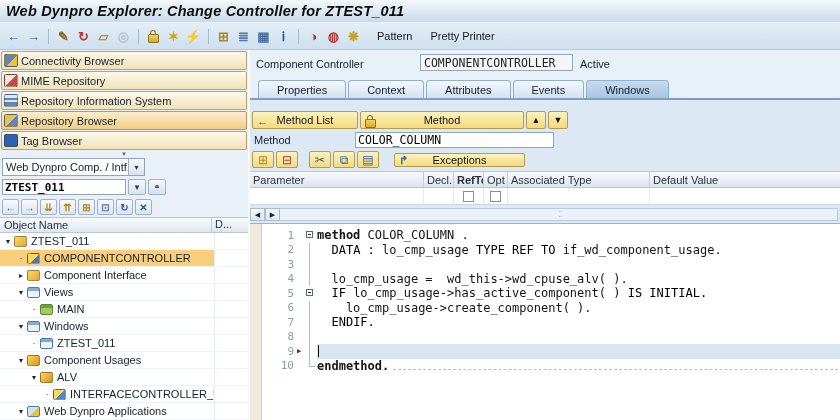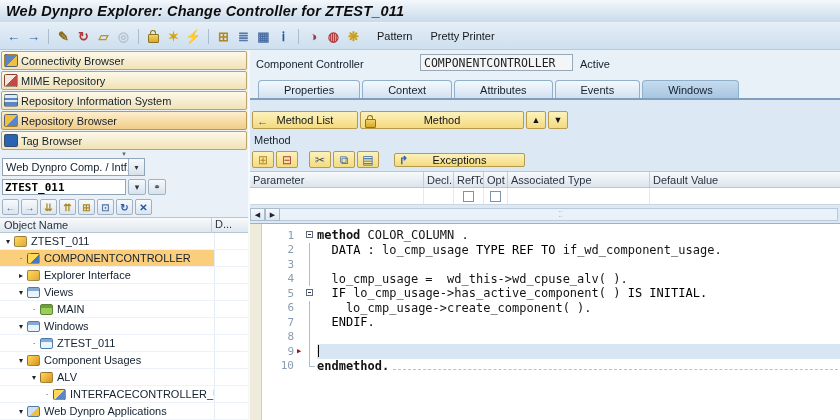--- a/index.html
+++ b/index.html
@@ -78,21 +78,21 @@
   
   .right-panel{flex:1;display:flex;flex-direction:column;background:#e8f0f8;min-width:0}
   .ctrl-header{height:26px;flex:none;position:relative}
   .ch-label{position:absolute;left:6px;top:8px}
   .ch-value{position:absolute;left:170px;top:4px;width:148px;height:15px;background:#f3f5f7;
     border:1px solid #98a8b6;font-family:"DejaVu Sans Mono",monospace;font-size:11.5px;
     display:flex;align-items:center;padding-left:3px;color:#222}
   .ch-status{position:absolute;left:330px;top:8px}
   .tabstrip{height:22px;flex:none;display:flex;align-items:flex-end;padding-left:8px;
     border-bottom:2px solid #7f9fbf}
-  .tab{height:17px;padding:0 25px;display:flex;align-items:center;margin-right:2px;
+  .tab{height:17px;padding:0 18px;display:flex;align-items:center;margin-right:2px;
     background:linear-gradient(#f4f9fd,#d2e1ef);border:1px solid #8fb0cc;border-bottom:none;
     border-radius:4px 4px 0 0;white-space:nowrap}
   .tab.active{background:linear-gradient(#c7dbee,#a7c5e1)}
   .inner{flex:1;background:#dce9f5;display:flex;flex-direction:column;padding-top:11px;min-height:0}
   .ybtn{background:linear-gradient(#fdf2bd,#f4da7f);border:1px solid #b49b50;border-radius:2px;
     display:flex;align-items:center;justify-content:center;font-size:11px;color:#101418;box-sizing:border-box;position:relative}
   .method-nav{display:flex;margin-left:2px;gap:2px;height:18px;flex:none}
   .btn-method-list{width:106px}
   .btn-method{width:164px}
   .ybtn .lft{position:absolute;left:4px;top:1px;display:flex;align-items:center;height:100%}
@@ -299,21 +299,21 @@
               <span class="expander">·</span>
               <span class="ti ti-controller"></span>
               <span class="tree-label">COMPONENTCONTROLLER</span>
             </div>
             <div class="tr-d"></div>
           </div>
           <div class="tree-row">
             <div class="tr-main" style="padding-left: 16px;">
               <span class="expander">▸</span>
               <span class="ti ti-component"></span>
-              <span class="tree-label">Explorer Interface</span>
+              <span class="tree-label">Component Interface</span>
             </div>
             <div class="tr-d"></div>
           </div>
           <div class="tree-row">
             <div class="tr-main" style="padding-left: 16px;">
               <span class="expander">▾</span>
               <span class="ti ti-views"></span>
               <span class="tree-label">Views</span>
             </div>
             <div class="tr-d"></div>
@@ -410,20 +410,21 @@
         <span class="ybtn updown">
             <span>▲</span>
           </span>
         <span class="ybtn updown">
             <span>▼</span>
           </span>
       </div>
 
       <div class="method-row">
         <span class="lbl">Method</span>
+        <input class="method-input" value="COLOR_COLUMN" style="">
       </div>
 
       <div class="table-toolbar">
         <span id="table-toolbar-icons" style="display:flex;gap:2px;align-items:center">
             <span class="ybtn tt-btn">
               <span style="color: rgb(176, 136, 32);">⊞</span>
             </span>
             <span class="ybtn tt-btn">
               <span style="color: rgb(168, 64, 64);">⊟</span>
             </span>
@@ -440,21 +441,21 @@
           </span>
         <span class="ybtn btn-exceptions">
           <span class="lft" style="color:#2f64b0;font-weight:bold">↱</span>
           <span>Exceptions</span>
         </span>
       </div>
 
       <div class="param-header" id="param-header">
           <span class="ph-cell" style="width: 174px;">Parameter</span>
           <span class="ph-cell" style="width: 30px;">Decl...</span>
-          <span class="ph-cell" style="width: 30px;">RefTo</span>
+          <span class="ph-cell" style="width: 30px; font-weight: bold;">RefTo</span>
           <span class="ph-cell" style="width: 24px;">Opt</span>
           <span class="ph-cell" style="width: 142px;">Associated Type</span>
           <span class="ph-cell" style="flex: 1 1 0%; border-right: none;">Default Value</span>
         </div>
       <div class="param-row" id="param-row">
           <span class="pr-cell" style="width: 174px;"></span>
           <span class="pr-cell" style="width: 30px;"></span>
           <span class="pr-cell" style="width: 30px;">
             <span class="cb"></span>
           </span>

